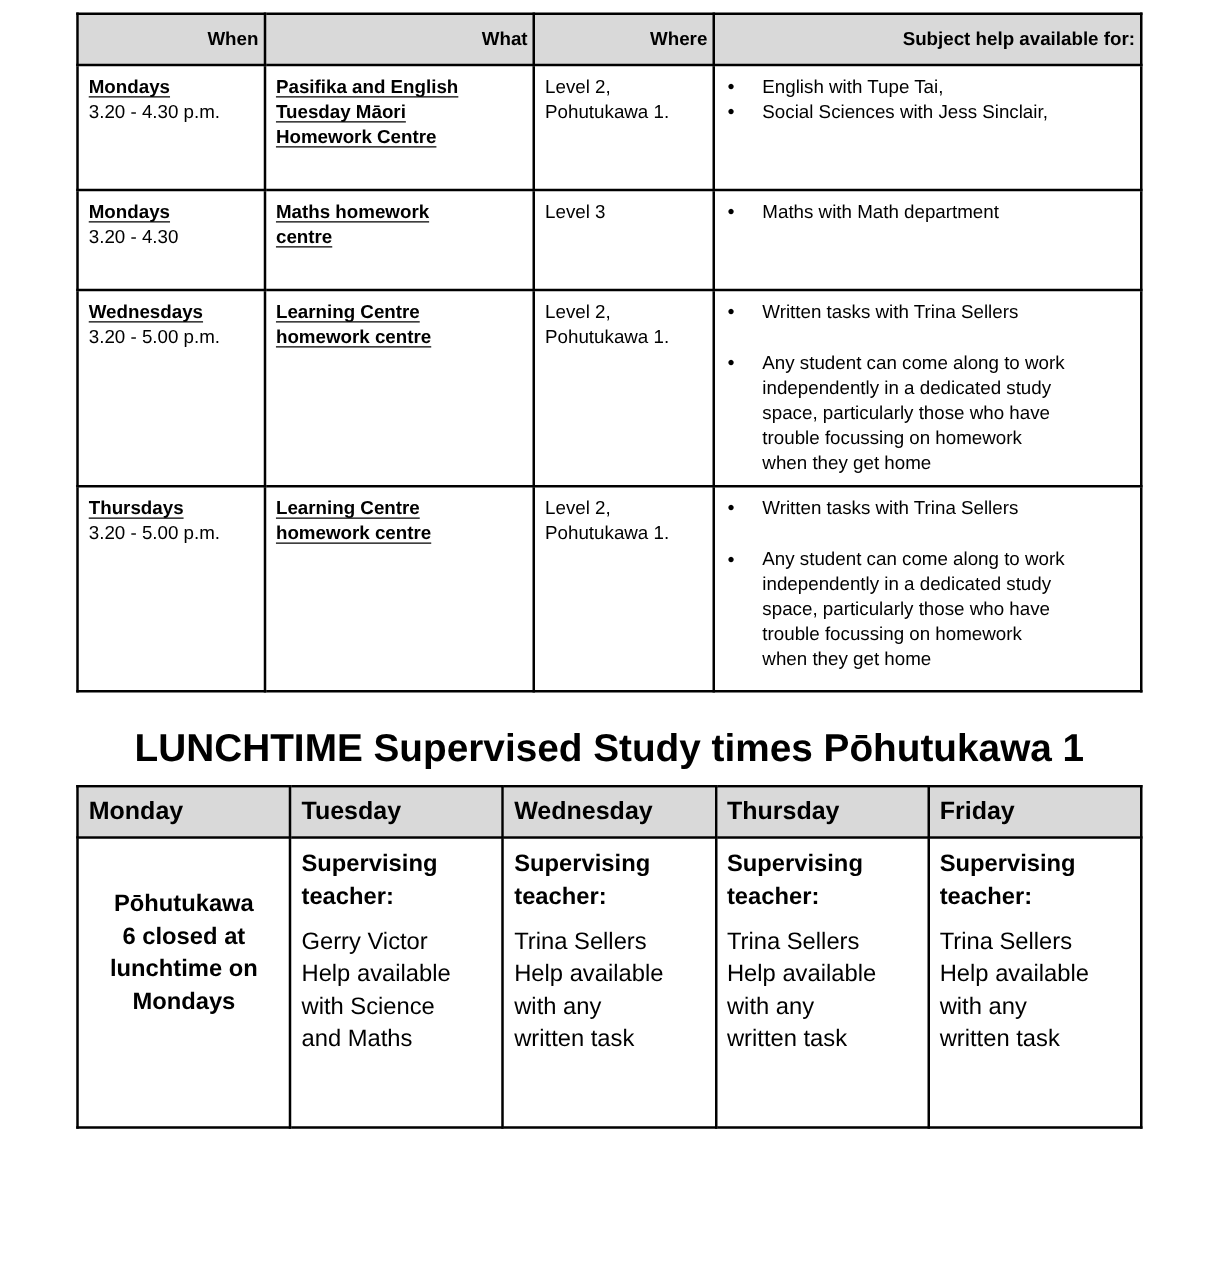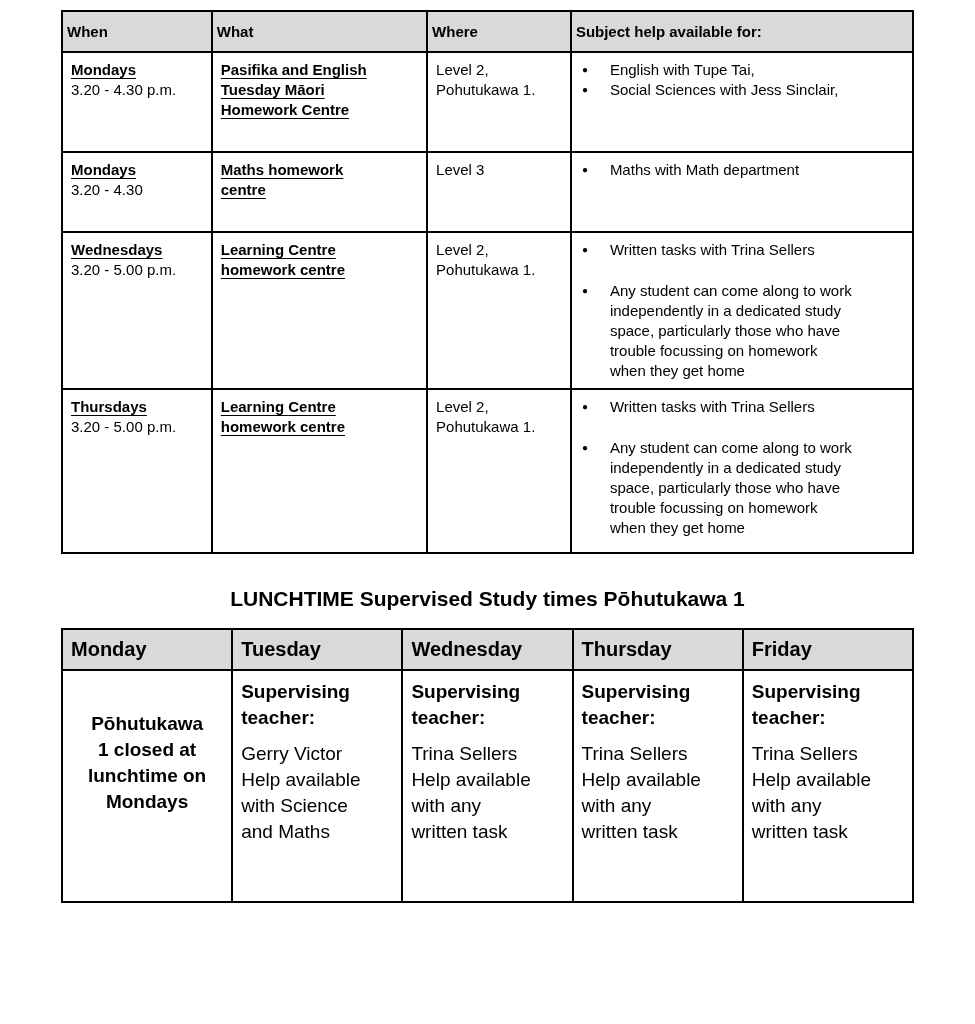--- a/index.html
+++ b/index.html
@@ -17,21 +17,21 @@
     margin: 0;
     padding-top: 47px;
     font-size: 21px;
     line-height: 25px;
     font-weight: bold;
     text-align: center;
   }
   .title2 {
     margin: 0;
     padding-top: 31px;
-    font-size: 21px;
+    font-size: 31px;
     line-height: 28px;
     font-weight: bold;
     text-align: center;
   }
 
   table {
     border-collapse: collapse;
     table-layout: fixed;
     width: 853px;
     margin-left: 61px;
@@ -42,21 +42,21 @@
     overflow: hidden;
   }
 
   
   .t1 { margin-top: 10px; }
   .t1 thead tr { height: 41px; }
   .t1 th {
     background: #d9d9d9;
     font-size: 15px;
     font-weight: bold;
-    text-align: left;
+    text-align: right;
     vertical-align: middle;
     padding: 2px 4px;
   }
   .t1 td {
     padding: 7px 8px;
     font-size: 15px;
     line-height: 20px;
   }
   .t1 .row-a { height: 100px; }
   .t1 .row-b { height: 80px; }
@@ -262,21 +262,21 @@
         <th>Monday</th>
         <th>Tuesday</th>
         <th>Wednesday</th>
         <th>Thursday</th>
         <th>Friday</th>
       </tr>
     </thead>
     <tbody>
       <tr>
         <td class="monday-note">Pōhutukawa
-1 closed at
+6 closed at
 lunchtime on
 Mondays</td>
 
         <td>
           <div class="sup-label">Supervising
 teacher:</div>
           <div class="teacher-name">Gerry Victor</div>
           <div class="help-text">Help available
 with Science
 and Maths</div>

